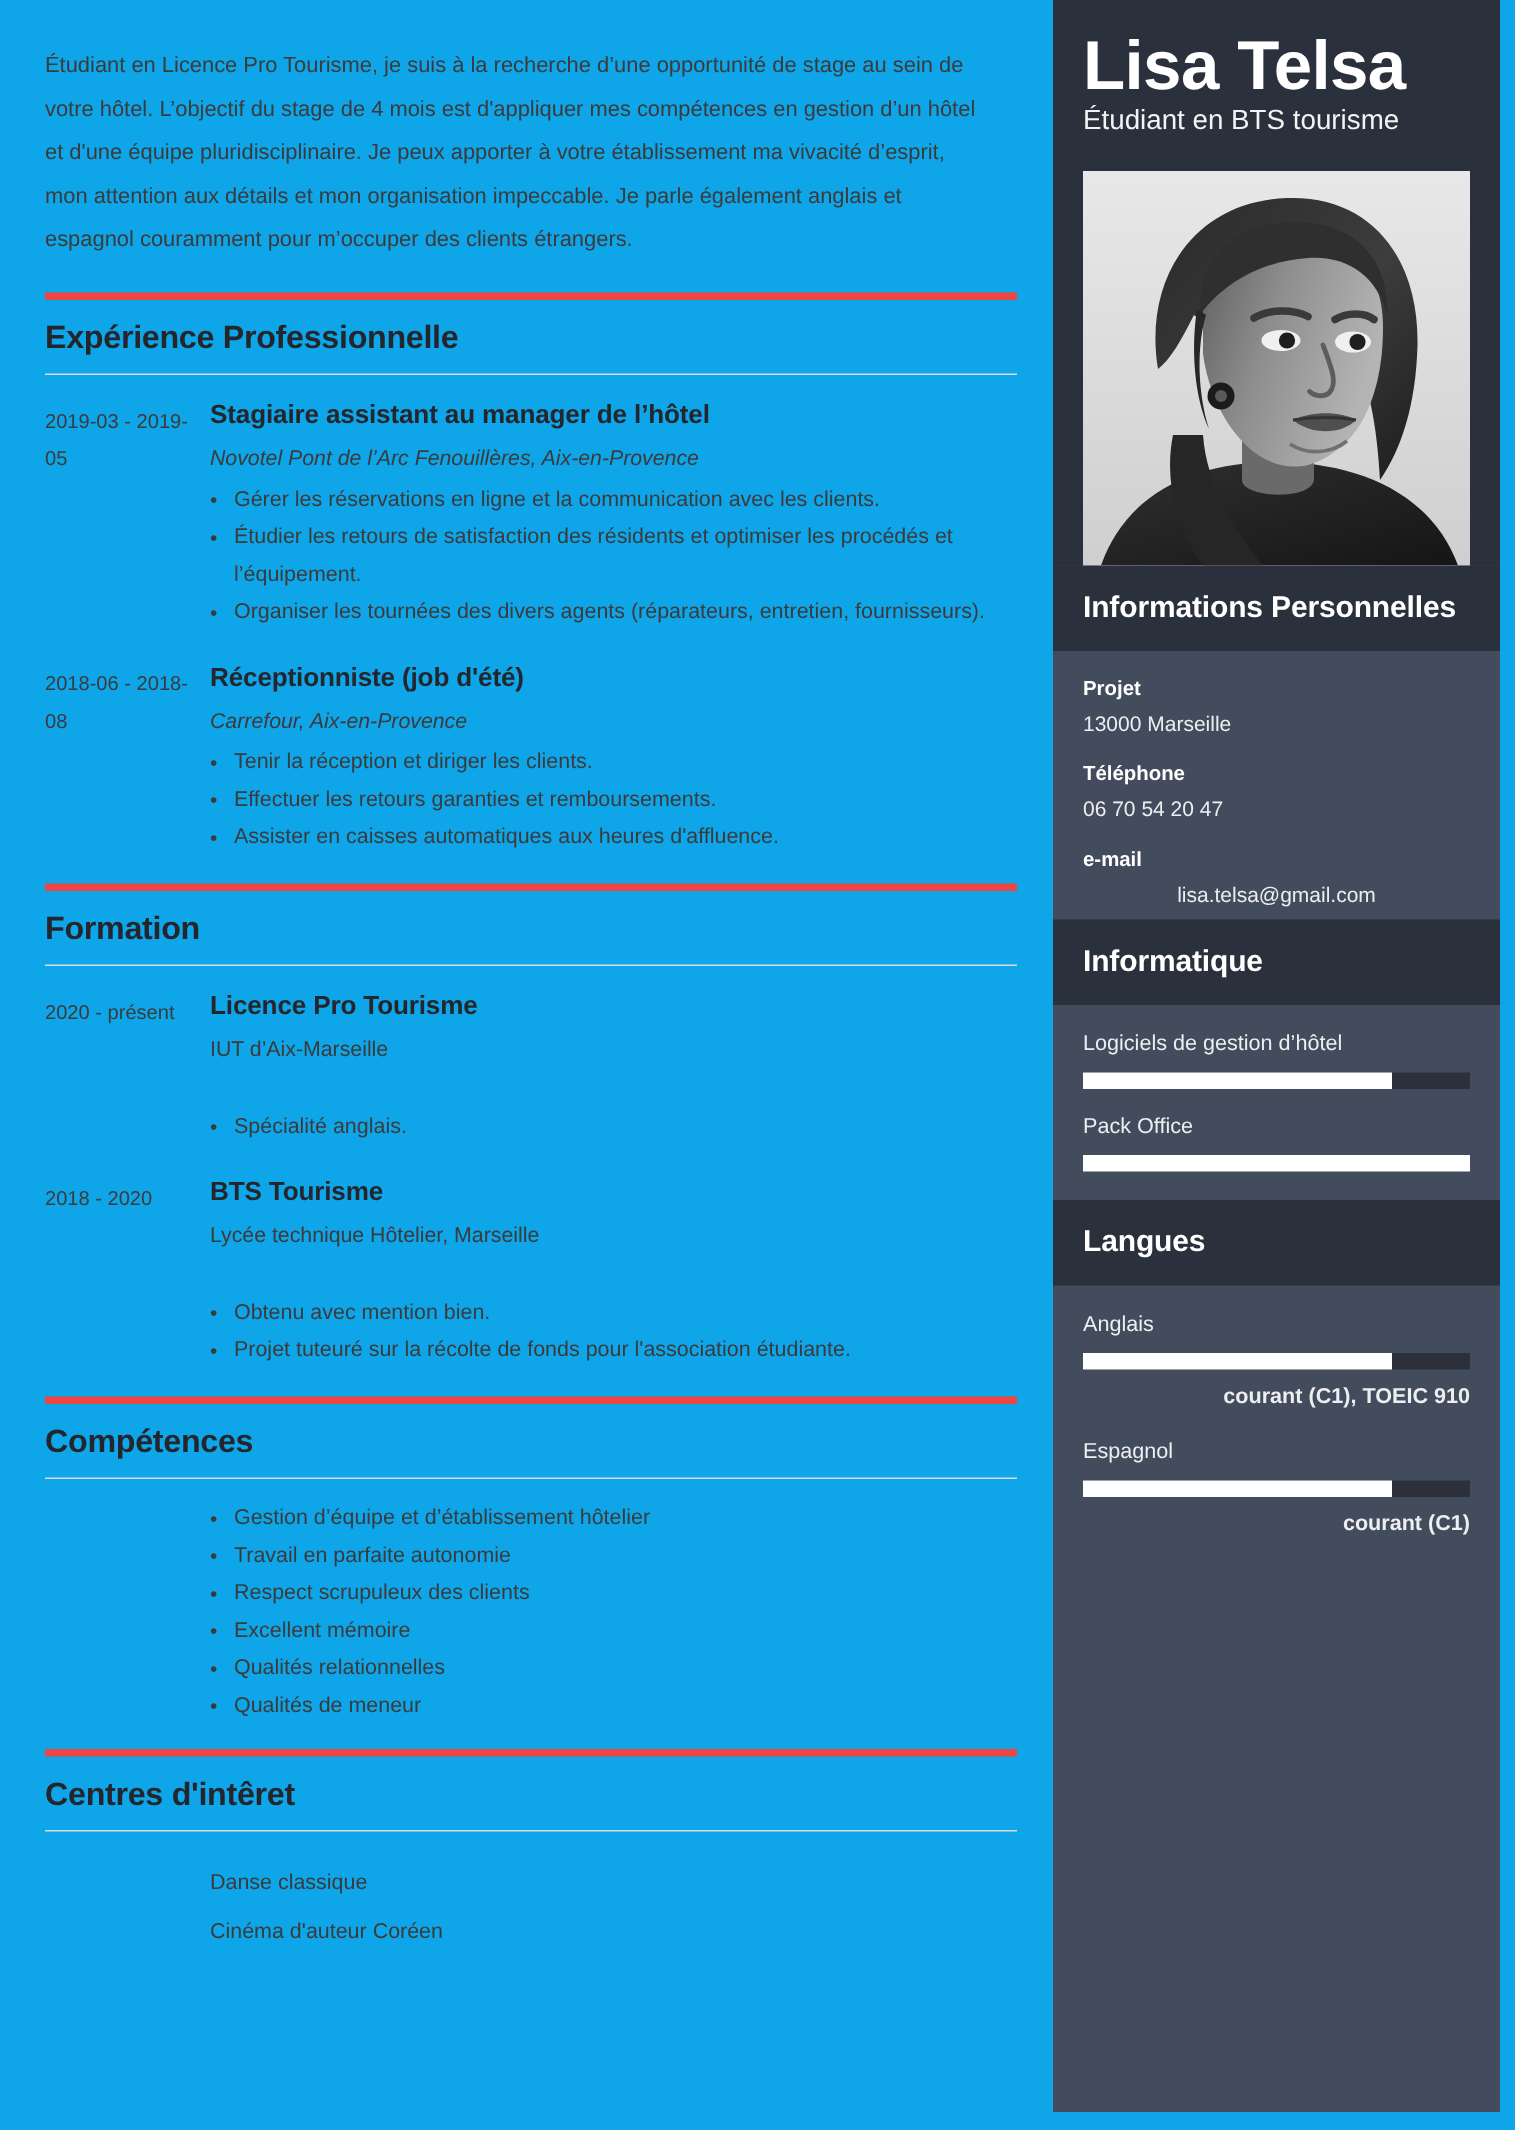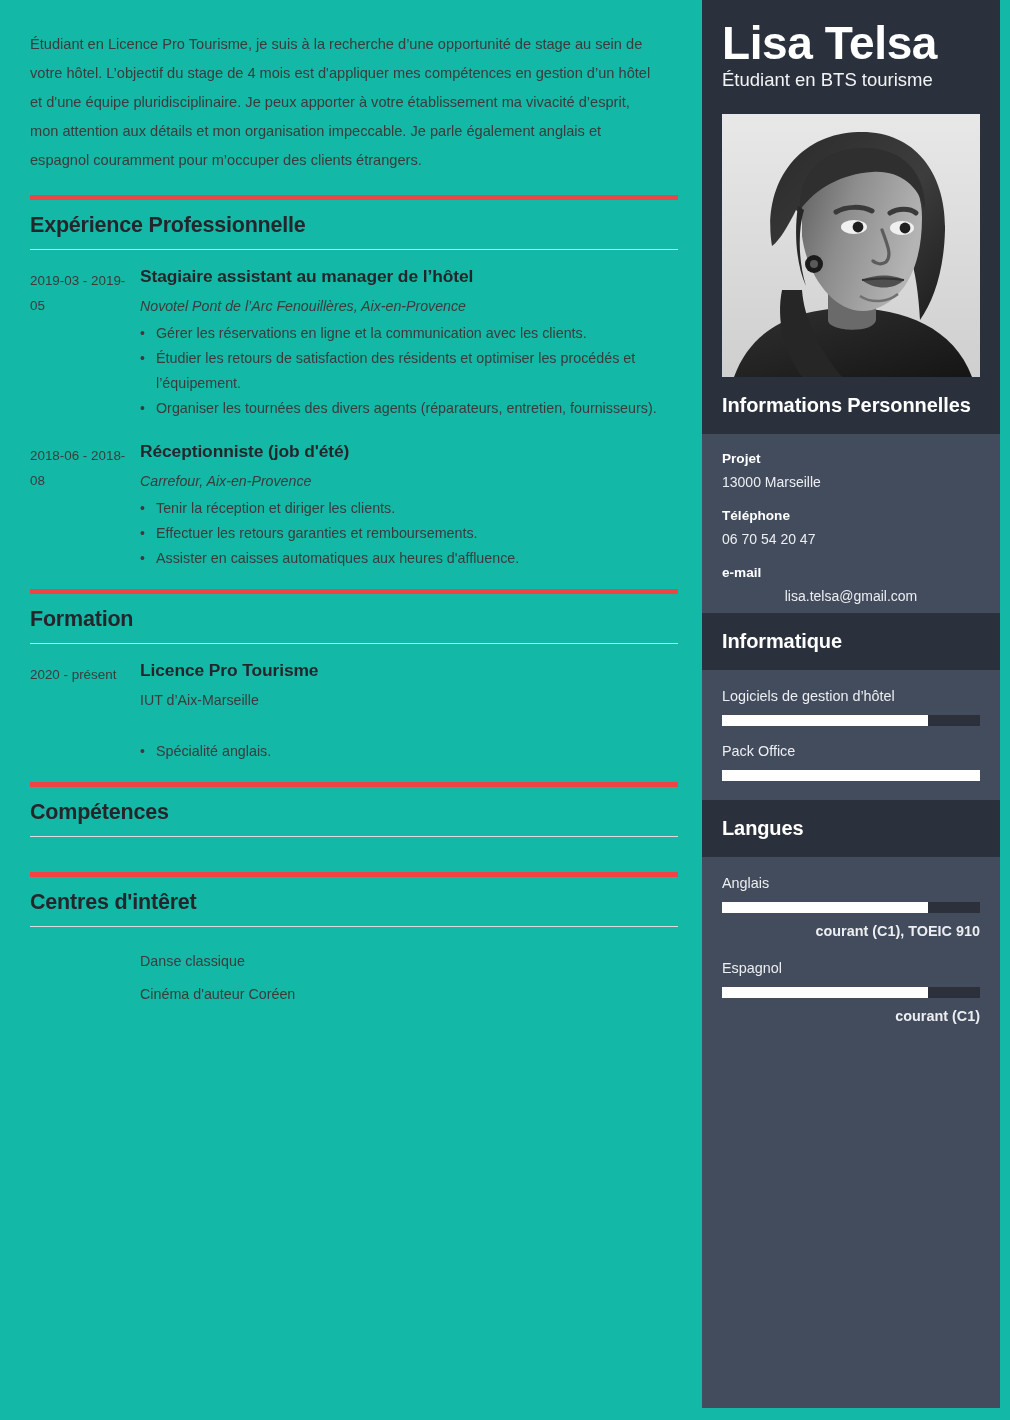--- a/index.html
+++ b/index.html
@@ -10,21 +10,21 @@
     height: 1420px;
     background: #ffffff;
     font-family: "Liberation Sans", sans-serif;
     -webkit-font-smoothing: antialiased;
   }
 
   .page {
     position: relative;
     width: 1010px;
     height: 1420px;
-    background: #14b8a6;
+    background: #0ea5e9;
     overflow: hidden;
   }
 
   
   .main {
     position: absolute;
     left: 0; top: 0;
     width: 702px;
     padding: 30px 24px 0 30px;
   }
@@ -244,27 +244,48 @@
         <div class="entry-dates">2020 - présent</div>
         <div class="entry-body">
           <div class="entry-title">Licence Pro Tourisme</div>
           <div class="entry-sub spacer">IUT d’Aix-Marseille</div>
           <ul class="bullets">
             <li>Spécialité anglais.</li>
           </ul>
         </div>
       </div>
 
+      <div class="entry">
+        <div class="entry-dates">2018 - 2020</div>
+        <div class="entry-body">
+          <div class="entry-title">BTS Tourisme</div>
+          <div class="entry-sub spacer">Lycée technique Hôtelier, Marseille</div>
+          <ul class="bullets">
+            <li>Obtenu avec mention bien.</li>
+            <li>Projet tuteuré sur la récolte de fonds pour l'association étudiante.</li>
+          </ul>
+        </div>
+      </div>
     </div>
 
     <div class="section">
       <h2 class="section-title">Compétences</h2>
-    </div>
-
-    <div class="section" style="margin-top:35px;">
+      <div class="indent-list">
+        <ul class="bullets">
+          <li>Gestion d’équipe et d’établissement hôtelier</li>
+          <li>Travail en parfaite autonomie</li>
+          <li>Respect scrupuleux des clients</li>
+          <li>Excellent mémoire</li>
+          <li>Qualités relationnelles</li>
+          <li>Qualités de meneur</li>
+        </ul>
+      </div>
+    </div>
+
+    <div class="section" style="margin-top:16px;">
       <h2 class="section-title">Centres d'intêret</h2>
       <div class="indent-list plain-list" style="padding-top:8px;">
         <p>Danse classique</p>
         <p>Cinéma d'auteur Coréen</p>
       </div>
     </div>
 
   </div>
 
   <div class="sidebar">

